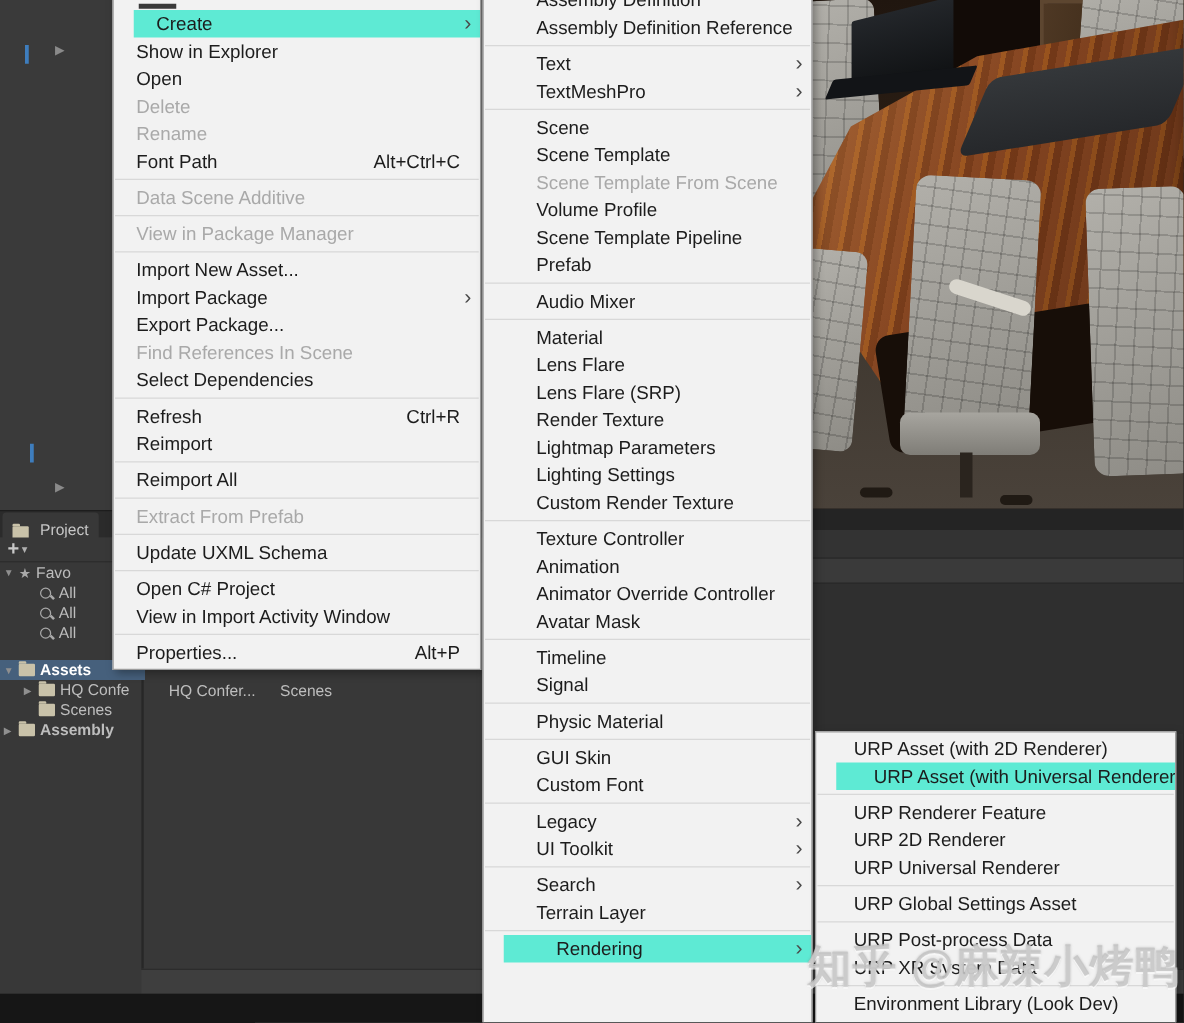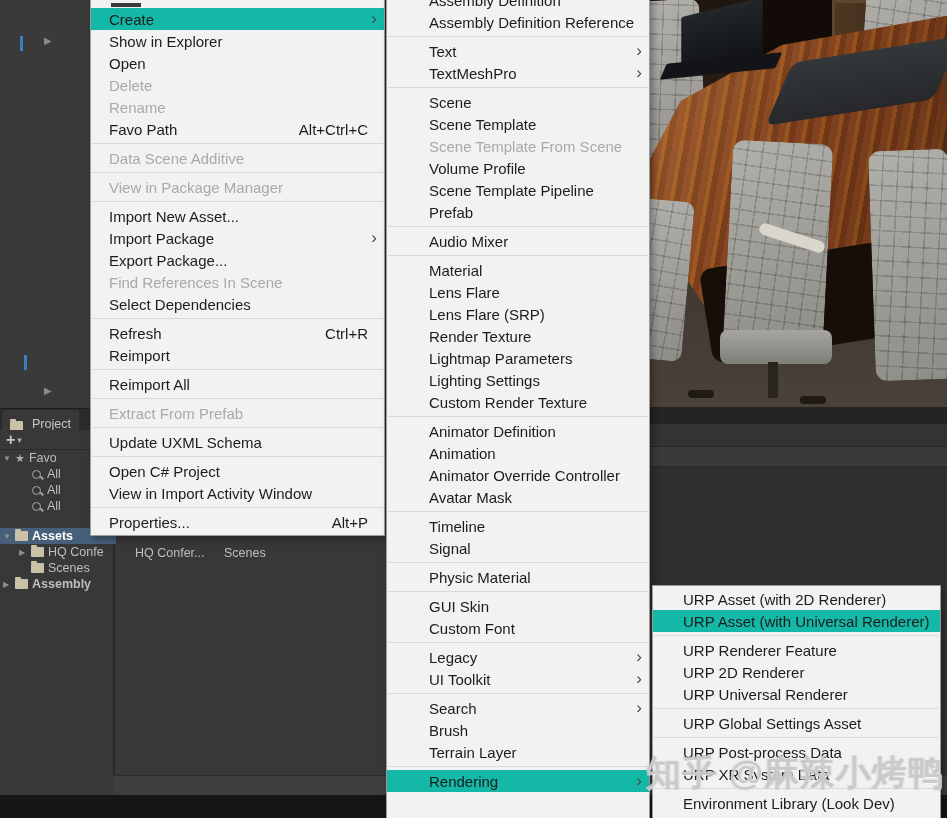--- a/index.html
+++ b/index.html
@@ -80,21 +80,21 @@
   .strip1{left:650px;top:407px;width:297px;height:17px;background:#242424;}
   .strip2{left:650px;top:424px;width:297px;height:23px;background:#333333;border-bottom:1px solid #262626;}
   .strip3{left:650px;top:447px;width:297px;height:20px;background:#3a3a3a;border-bottom:1px solid #262626;}
   .strip4{left:650px;top:467px;width:297px;height:120px;background:#2f2f2f;}
 
   
   .menu{position:absolute;background:#f2f2f2;border:1px solid #9c9c9c;
         box-shadow:3px 3px 7px rgba(0,0,0,.35);padding:2px 0;box-sizing:border-box;}
   .menu-item{position:relative;height:22px;display:flex;align-items:center;
         font-size:15px;color:#1c1c1c;white-space:nowrap;}
-  .menu-item.hi{background:#14b8a6;}
+  .menu-item.hi{background:#5eead4;margin-left:16px;}
   .menu-item.dis{color:#a9a9a9;}
   .menu-item .lab{flex:1;overflow:hidden;}
   .menu-item .sc{margin-right:16px;}
   .menu-item .ar{position:absolute;right:7px;top:1px;font-size:17px;line-height:20px;color:#4a4a4a;}
   .menu-item.partial .smudge{position:absolute;left:20px;top:17px;width:30px;height:4px;background:#3a3a3a;}
   .menu-sep{height:1px;background:#d8d8d8;margin:3px 1px;}
   .m-context{left:90px;top:-17px;width:295px;}
   .m-context .lab{margin-left:18px;}
   .m-create{left:386px;top:-12px;width:264px;height:842px;padding:0;}
   .m-create .lab{margin-left:42px;}
@@ -219,21 +219,21 @@
       <div class="menu-item">
         <span class="lab">Open</span>
       </div>
       <div class="menu-item dis">
         <span class="lab">Delete</span>
       </div>
       <div class="menu-item dis">
         <span class="lab">Rename</span>
       </div>
       <div class="menu-item">
-        <span class="lab">Favo Path</span>
+        <span class="lab">Font Path</span>
         <span class="sc">Alt+Ctrl+C</span>
       </div>
       <div class="menu-sep"></div>
       <div class="menu-item dis">
         <span class="lab">Data Scene Additive</span>
       </div>
       <div class="menu-sep"></div>
       <div class="menu-item dis">
         <span class="lab">View in Package Manager</span>
       </div>
@@ -343,21 +343,21 @@
         <span class="lab">Lightmap Parameters</span>
       </div>
       <div class="menu-item">
         <span class="lab">Lighting Settings</span>
       </div>
       <div class="menu-item">
         <span class="lab">Custom Render Texture</span>
       </div>
       <div class="menu-sep"></div>
       <div class="menu-item">
-        <span class="lab">Animator Definition</span>
+        <span class="lab">Texture Controller</span>
       </div>
       <div class="menu-item">
         <span class="lab">Animation</span>
       </div>
       <div class="menu-item">
         <span class="lab">Animator Override Controller</span>
       </div>
       <div class="menu-item">
         <span class="lab">Avatar Mask</span>
       </div>
@@ -385,23 +385,20 @@
         <span class="ar">›</span>
       </div>
       <div class="menu-item">
         <span class="lab">UI Toolkit</span>
         <span class="ar">›</span>
       </div>
       <div class="menu-sep"></div>
       <div class="menu-item">
         <span class="lab">Search</span>
         <span class="ar">›</span>
-      </div>
-      <div class="menu-item">
-        <span class="lab">Brush</span>
       </div>
       <div class="menu-item">
         <span class="lab">Terrain Layer</span>
       </div>
       <div class="menu-sep"></div>
       <div class="menu-item hi">
         <span class="lab">Rendering</span>
         <span class="ar">›</span>
       </div>
     </div>

